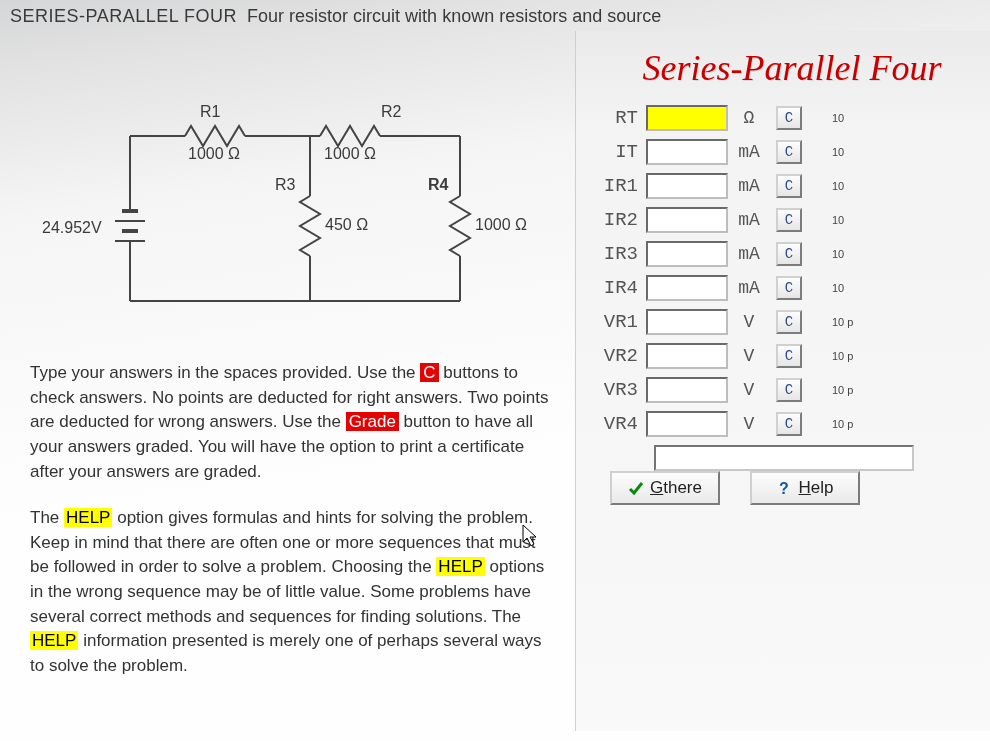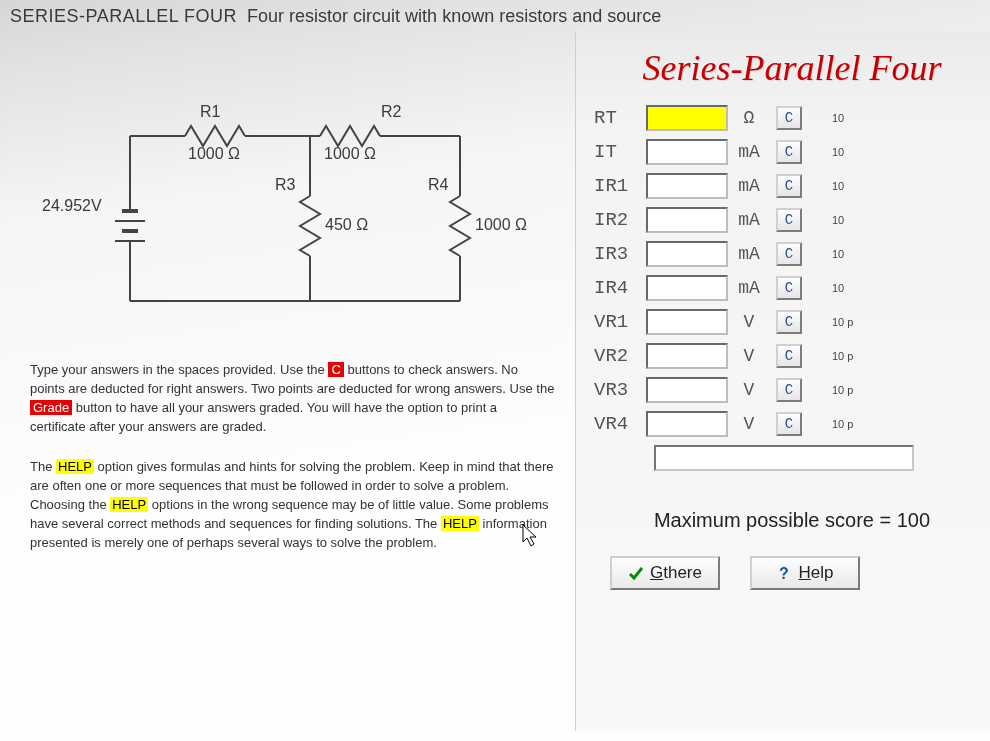--- a/index.html
+++ b/index.html
@@ -30,37 +30,37 @@
   }
   
   .circuit {
     position:relative;
     height:250px;
     margin:40px 0 30px 0;
   }
   .circuit svg { position:absolute; top:0; left:0; }
   .c-label { position:absolute; font-size:16px; color:#3b3b3b; font-family:Arial; }
   
-  .instr { font-size:13px; color:#333; line-height:1.45; margin-bottom:22px;margin-top:13px; }
+  .instr { font-size:17px; color:#333; line-height:1.45; margin-bottom:22px;margin-top:13px; }
   .hl-red { background:#e40303; color:#fff; padding:0 3px; }
   .hl-yel { background:#ffff00; color:#000; padding:0 2px; }
   
   .panel-title {
     font-family:"Brush Script MT","Segoe Script",cursive;
     font-size:36px;
     font-style:italic;
     color:#c60000;
     text-align:center;
     margin:4px 0 14px 0;
     white-space:nowrap;
     text-shadow:1px 1px 0 rgba(0,0,0,0.1);
   }
   .rows { display:flex; flex-direction:column; gap:4px; }
   .row { display:flex; flex-direction:row; align-items:center; height:30px; }
-  .row .lbl { width:52px; font-family:"Courier New",monospace; font-size:19px; color:#555; padding-right:0;}
+  .row .lbl { width:52px; text-align:right; font-family:"Courier New",monospace; font-size:19px; color:#555; padding-right:8px;}
   .row input.val {
     width:82px; height:26px;
     border:2px inset #bdbdbd;
     background:#fff;
     font-size:15px;
     padding:0 4px;
   }
   .row input.val.active { background:#ffff00; }
   .row .unit { width:42px; text-align:center; font-family:"Courier New",monospace; font-size:18px; color:#555;}
   .row .cbtn {
@@ -145,23 +145,23 @@
           <path d="M280 115 l-10 6 l20 12 l-20 12 l20 12 l-20 12 l10 6"></path>
           <path d="M280 175 L280 220"></path>
         </g>
       </svg>
       <div class="c-label" style="left:170px; top:22px;text-align:center;">R1</div>
       <div class="c-label" style="left:158px; top:64px;">1000 Ω</div>
       <div class="c-label" style="left:306px; top:22px;margin-left:45px;">R2</div>
       <div class="c-label" style="left:294px; top:64px;">1000 Ω</div>
       <div class="c-label" style="left:245px; top:95px;">R3</div>
       <div class="c-label" style="left:295px; top:135px;">450 Ω</div>
-      <div class="c-label" style="left:398px; top:95px;">R4</div>
+      <div class="c-label" style="left:398px; top:95px;font-weight:bold;">R4</div>
       <div class="c-label" style="left:445px; top:135px;">1000 Ω</div>
-      <div class="c-label" style="left:12px; top:116px;text-align:right;">24.952V</div>
+      <div class="c-label" style="left:12px; top:138px;text-align:right;">24.952V</div>
     </div>
 
     <div class="instr">
       <span>Type your answers in the spaces provided. Use the </span>
       <span class="hl-red">C</span>
       <span> buttons to check answers. No points are deducted for right answers. Two points are deducted for wrong answers. Use the </span>
       <span class="hl-red">Grade</span>
       <span> button to have all your answers graded. You will have the option to print a certificate after your answers are graded.</span>
     </div>
     <div class="instr">
@@ -243,21 +243,20 @@
         </div>
         <div class="row">
           <div class="lbl">VR4</div>
           <input class="val" style="">
           <div class="unit">V</div>
           <button class="cbtn">C</button>
           <div class="pts">10 p</div>
         </div>
       </div>
     <div class="status"></div>
-    <div class="max">Maximum possible score = 100</div>
     <div class="btnrow">
       <button class="winbtn">
         <span class="ico">
           <svg width="16" height="16" viewBox="0 0 16 16">
               <path d="M2 9 L6 13 L14 3" stroke="#0a8a0a" stroke-width="3" fill="none"></path>
             </svg>
         </span>
         <span><span class="ul">G</span><span>there</span></span>
       </button>
       <button class="winbtn">

